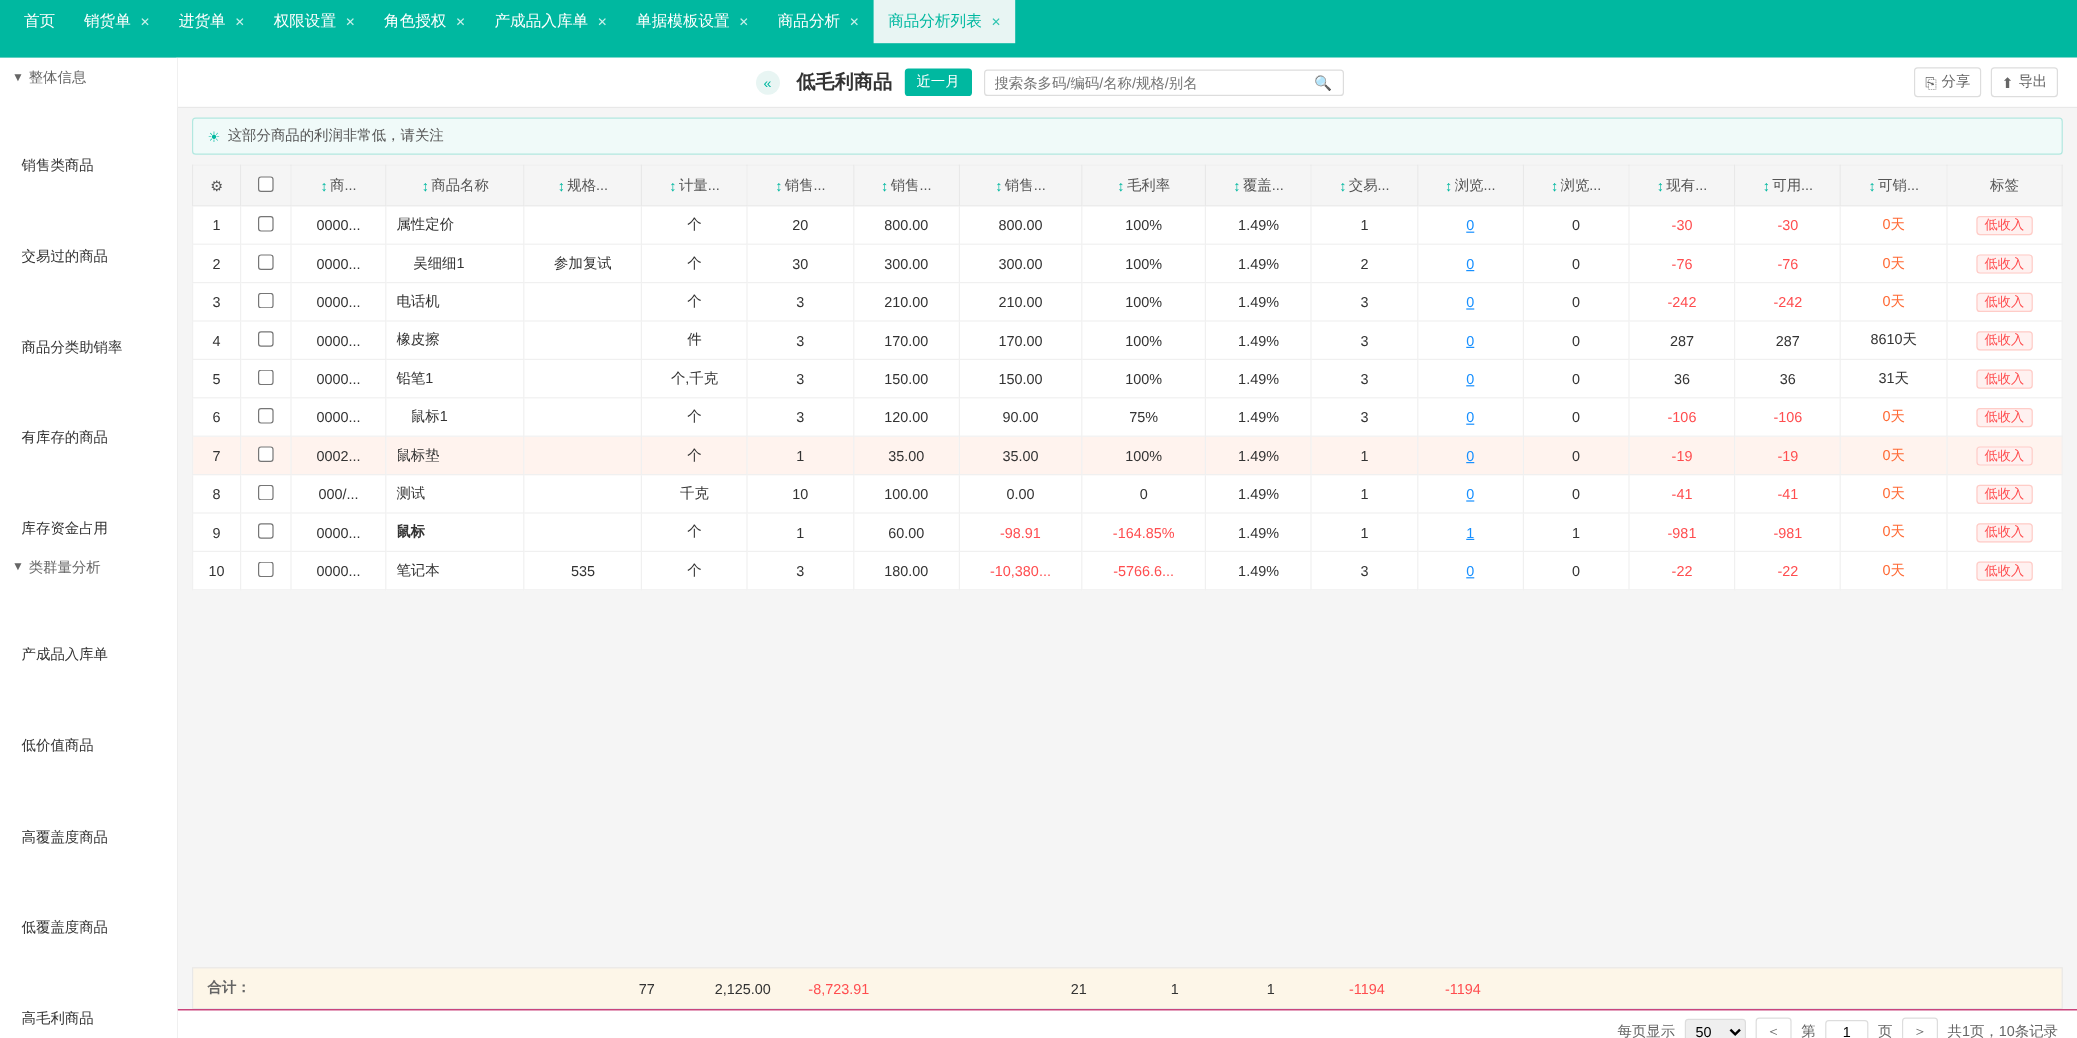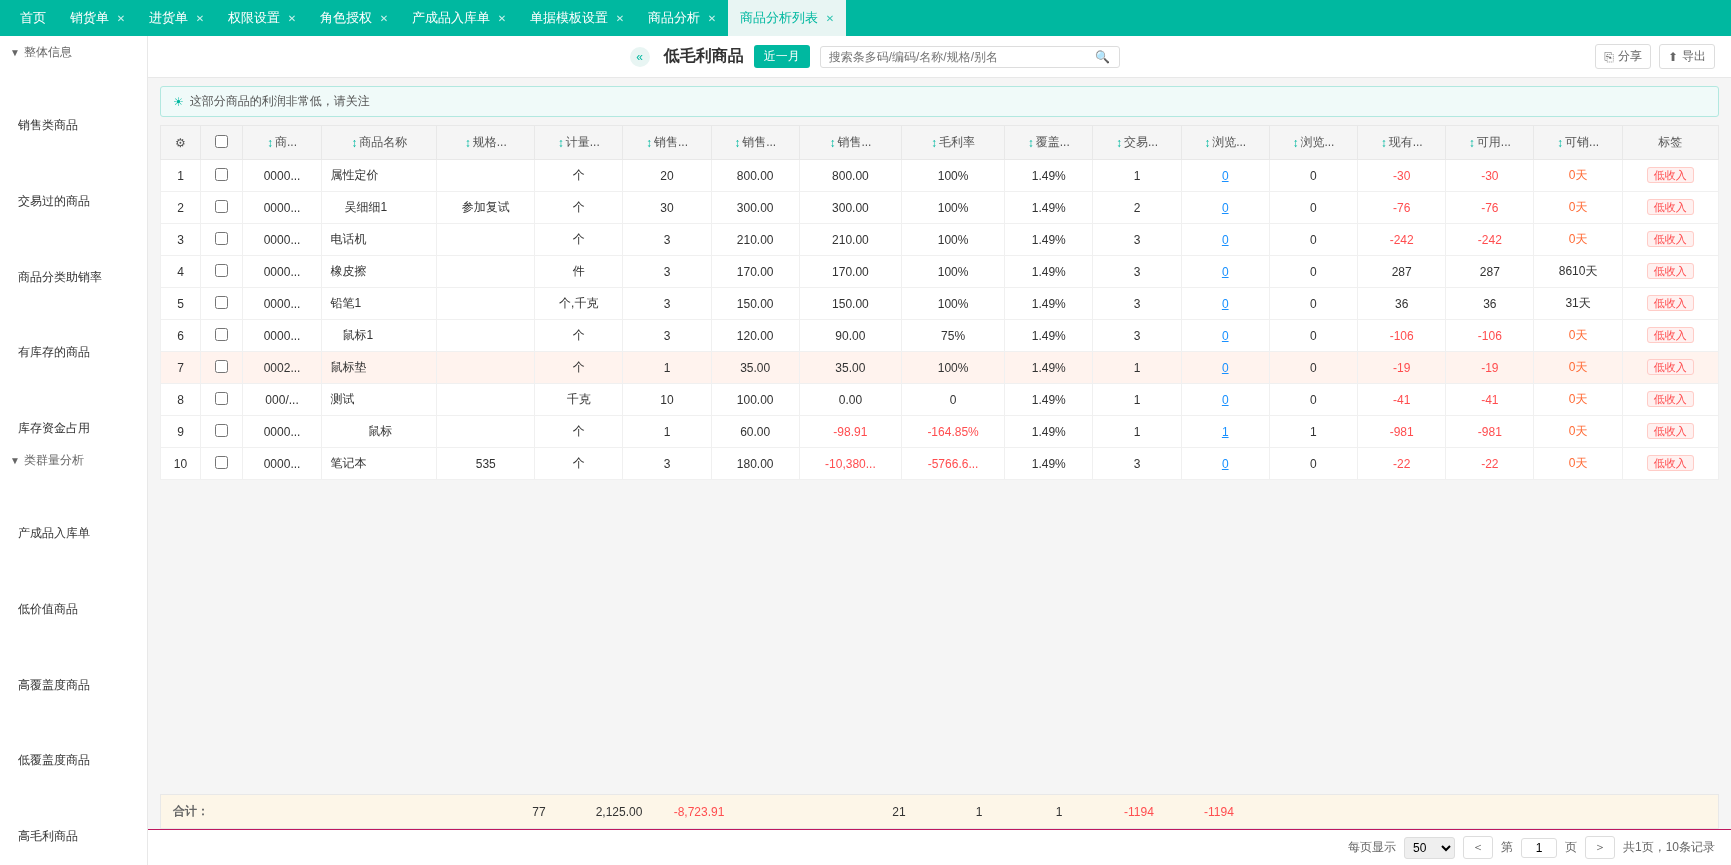--- a/index.html
+++ b/index.html
@@ -3,21 +3,21 @@
   <meta charset="utf-8">
   <style>
     * { box-sizing: border-box; margin: 0; padding: 0; }
     body { font-family: 'Microsoft YaHei', Arial, sans-serif; font-size: 12px; background: #f5f5f5; color: #333; }
 
     
     .top-nav {
       background: #00b8a0;
       display: flex;
       align-items: flex-start;
-      height: 36px;
+      height: 48px;
       padding: 0 8px;
     }
     .nav-item {
       color: #fff;
       padding: 0 12px;
       height: 36px;
       line-height: 36px;
       cursor: pointer;
       font-size: 13px;
       white-space: nowrap;
@@ -571,21 +571,21 @@
     <td>0</td>
     <td class="text-red">-41</td>
     <td class="text-red">-41</td>
     <td class="text-orange">0天</td>
     <td><span class="tag-red">低收入</span></td>
   </tr>
             <tr>
     <td>9</td>
     <td><input type="checkbox" style=""></td>
     <td>0000...</td>
-    <td style="text-align:center; padding-left:8px;">鼠标</td>
+    <td style="text-align:left; padding-left:8px;font-weight:bold;">鼠标</td>
     <td></td>
     <td>个</td>
     <td>1</td>
     <td>60.00</td>
     <td class="text-red">-98.91</td>
     <td class="text-red">-164.85%</td>
     <td>1.49%</td>
     <td>1</td>
     <td class="underline">1</td>
     <td>1</td>

